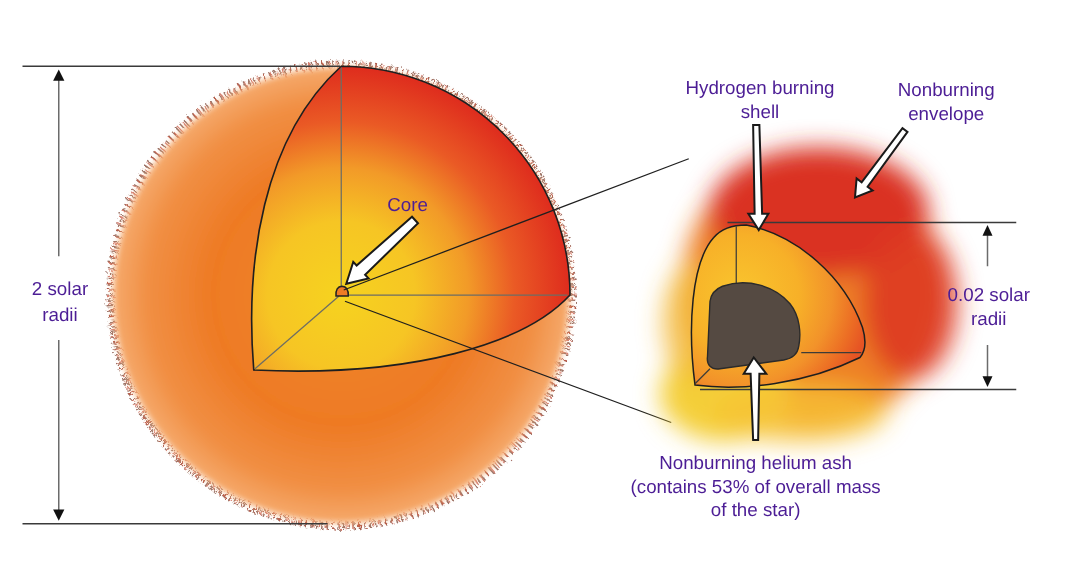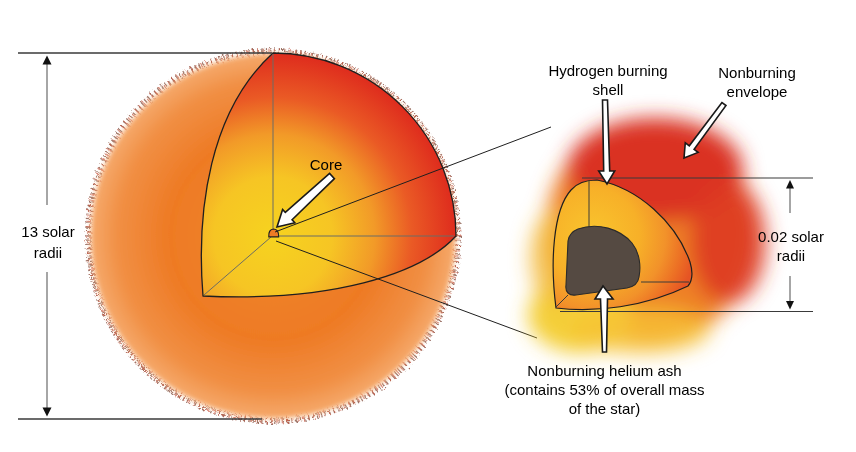--- a/index.html
+++ b/index.html
@@ -3,21 +3,21 @@
 <meta charset="utf-8">
 <style>
   html,body{margin:0;padding:0;background:#fff;}
   .stage{
     position:relative;width:856px;height:452px;background:#ffffff;
     overflow:hidden;font-family:"Liberation Sans",sans-serif;color:#1d1d1b;
   }
   .stage svg{position:absolute;left:0;top:0;}
   .lbl{
     position:absolute;white-space:pre-line;text-align:center;
-    font-size:15px;line-height:19px;color:#000000;
+    font-size:15px;line-height:19px;color:#4c1d95;
   }
   .lbl.big{line-height:21px;}
 </style>
 </head>
 <body>
 
 <div class="stage">
 
   <svg width="856" height="452" viewBox="0 0 856 452">
     <defs>
@@ -117,21 +117,21 @@
     </g>
 
     <g fill="#ffffff" stroke="#1a1a1a" stroke-width="1.6" stroke-linejoin="miter">
       <path d="M329.6,173.4 L285.3,212.4 L282.6,209.5 L277,227 L294.8,222.7 L292.1,219.8 L334.4,178.6 Z"></path>
       <path d="M602.5,100 L603.7,171 L598.7,171 L607,184 L614.7,171 L609.7,171 L607.5,100 Z"></path>
       <path d="M722,102.5 L689.3,145.8 L685.3,142.8 L684,158 L698.1,152.4 L694.1,149.4 L726,105.5 Z"></path>
       <path d="M602.5,352 L600.5,299 L595,299 L603,286 L613,299 L607.5,299 L606.5,352 Z"></path>
     </g>
   </svg>
 
-  <div class="lbl big" style="left:6px;top:221px;width:84px;">13 solar
+  <div class="lbl big" style="left:6px;top:221px;width:84px;">2 solar
 radii</div>
 
   <div class="lbl" style="left:301px;top:155px;width:50px;">Core</div>
 
   <div class="lbl" style="left:518px;top:61px;width:180px;">Hydrogen burning
 shell</div>
 
   <div class="lbl" style="left:697px;top:63px;width:120px;">Nonburning
 envelope</div>
 

